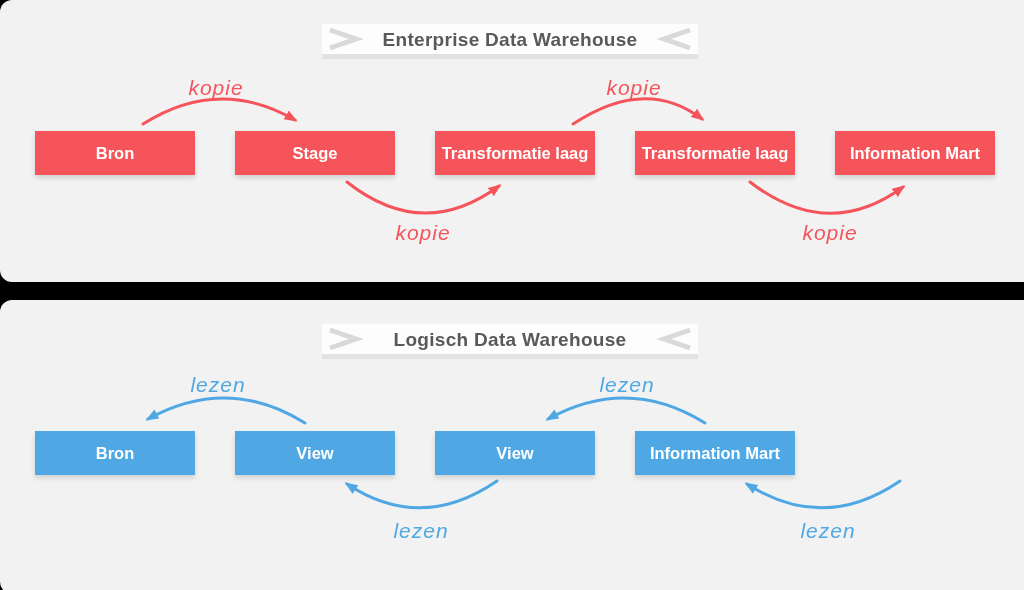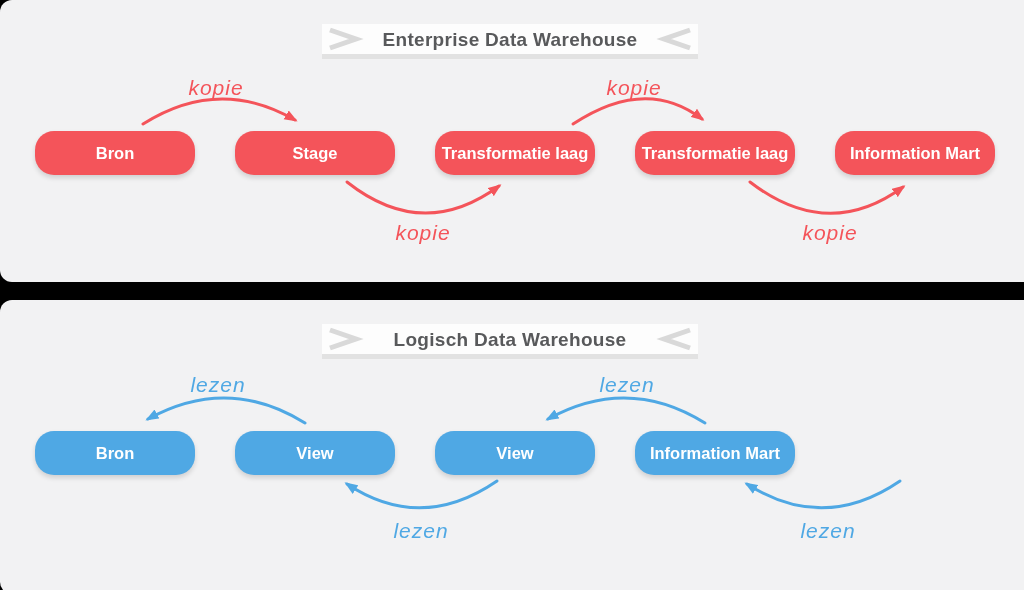--- a/index.html
+++ b/index.html
@@ -39,21 +39,21 @@
   }
 
   
   .row {
     position: absolute;
     left: 35px; top: 131px;
     display: flex; gap: 40px;
   }
   .box {
     width: 160px; height: 44px;
-    border-radius: 19px;
+    border-radius: 0;
     display: flex; align-items: center; justify-content: center;
     color: var(--box-text, #fff);
     font-size: 16.5px; font-weight: bold;
     box-shadow: 0 3px 5px rgba(0,0,0,0.14);
     white-space: nowrap;
   }
   .box-red  { background: var(--red,  #f4545a); }
   .box-blue { background: var(--blue, #4fa8e4); }
 
   

